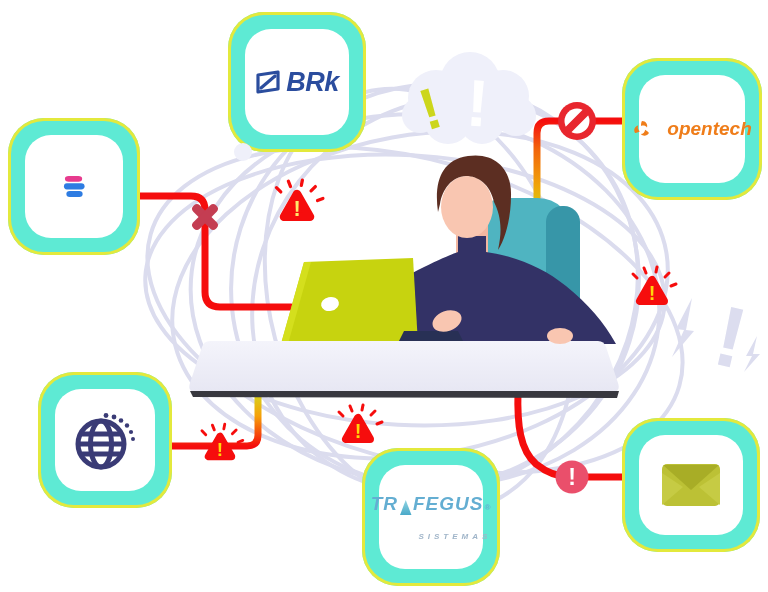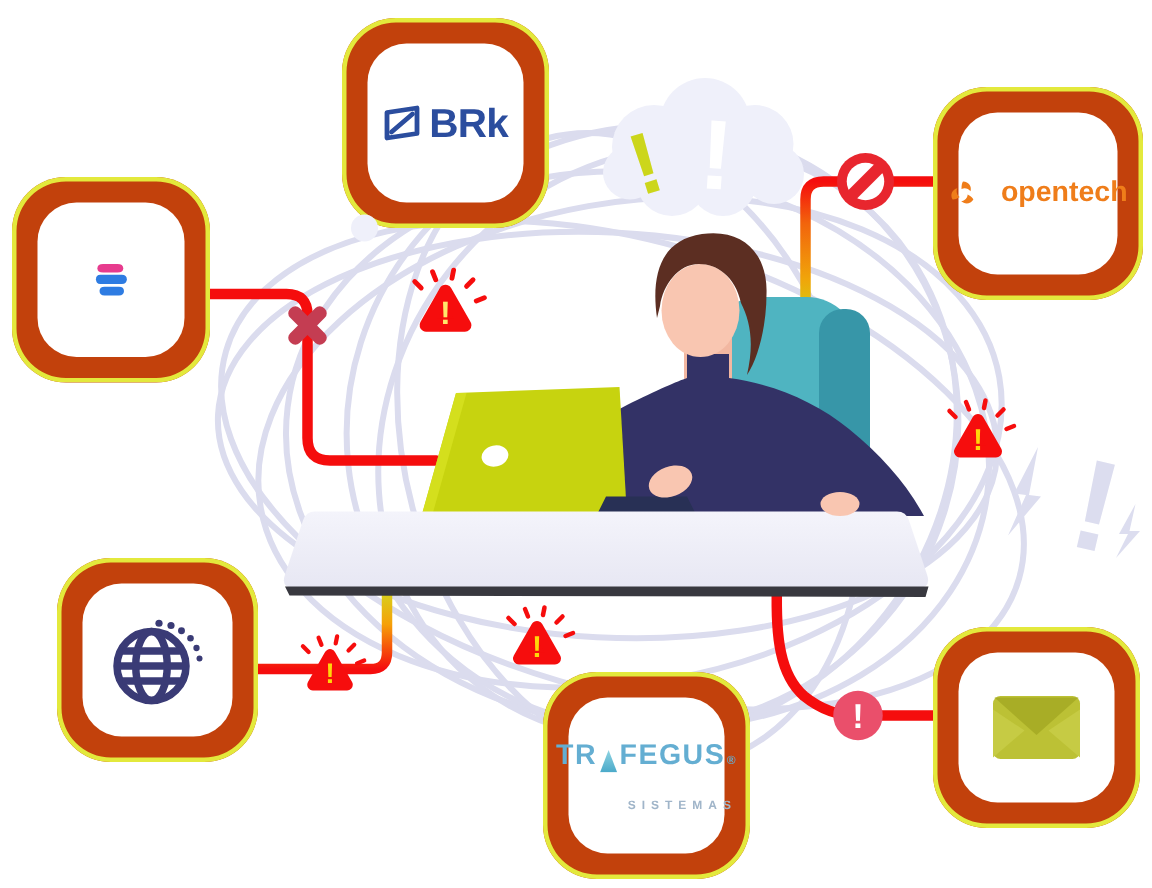--- a/index.html
+++ b/index.html
@@ -2,22 +2,22 @@
 <html><head>
 <meta charset="utf-8">
 <style>
   html,body{margin:0;padding:0;background:#fff;}
   .stage{position:relative;width:768px;height:592px;background:#ffffff;overflow:hidden;
          font-family:"Liberation Sans",sans-serif;}
   svg.layer{position:absolute;left:0;top:0;}
   #bg-layer{z-index:1;} #center-layer{z-index:2;} #icon-layer{z-index:4;}
   svg text{font-family:"Liberation Sans",sans-serif;}
 
-  .card{position:absolute;z-index:3;background:#c2410c;border-radius:36px;padding:17px;
-        box-sizing:border-box;box-shadow:0 0 0 3px #e3e93c inset;}
+  .card{position:absolute;z-index:3;background:#5eead4;border-radius:36px;padding:17px;
+        box-sizing:border-box;box-shadow:0 0 0 3px #e3e93c inset;font-style:italic;}
   .card-inner{width:100%;height:100%;background:#ffffff;border-radius:26px;
         display:flex;align-items:center;justify-content:center;}
   .logo{display:flex;align-items:center;justify-content:center;}
   .logo-brk{gap:5px;color:#2b4d9e;font-weight:bold;font-size:27px;letter-spacing:-0.5px;}
   .logo-buonny{gap:6px;color:#26262e;font-weight:bold;font-size:21px;}
   .logo-opentech{gap:15px;color:#ef7d1a;font-weight:bold;font-size:19px;}
   .logo-trafegus{flex-direction:column;color:#64aed2;}
   .traf-row{display:flex;align-items:baseline;font-weight:bold;font-size:19px;letter-spacing:1px;}
   .sail{display:inline-block;width:13px;height:15px;overflow:hidden;color:transparent;
         background:linear-gradient(180deg,#8fd4e2,#4aa9c9);

